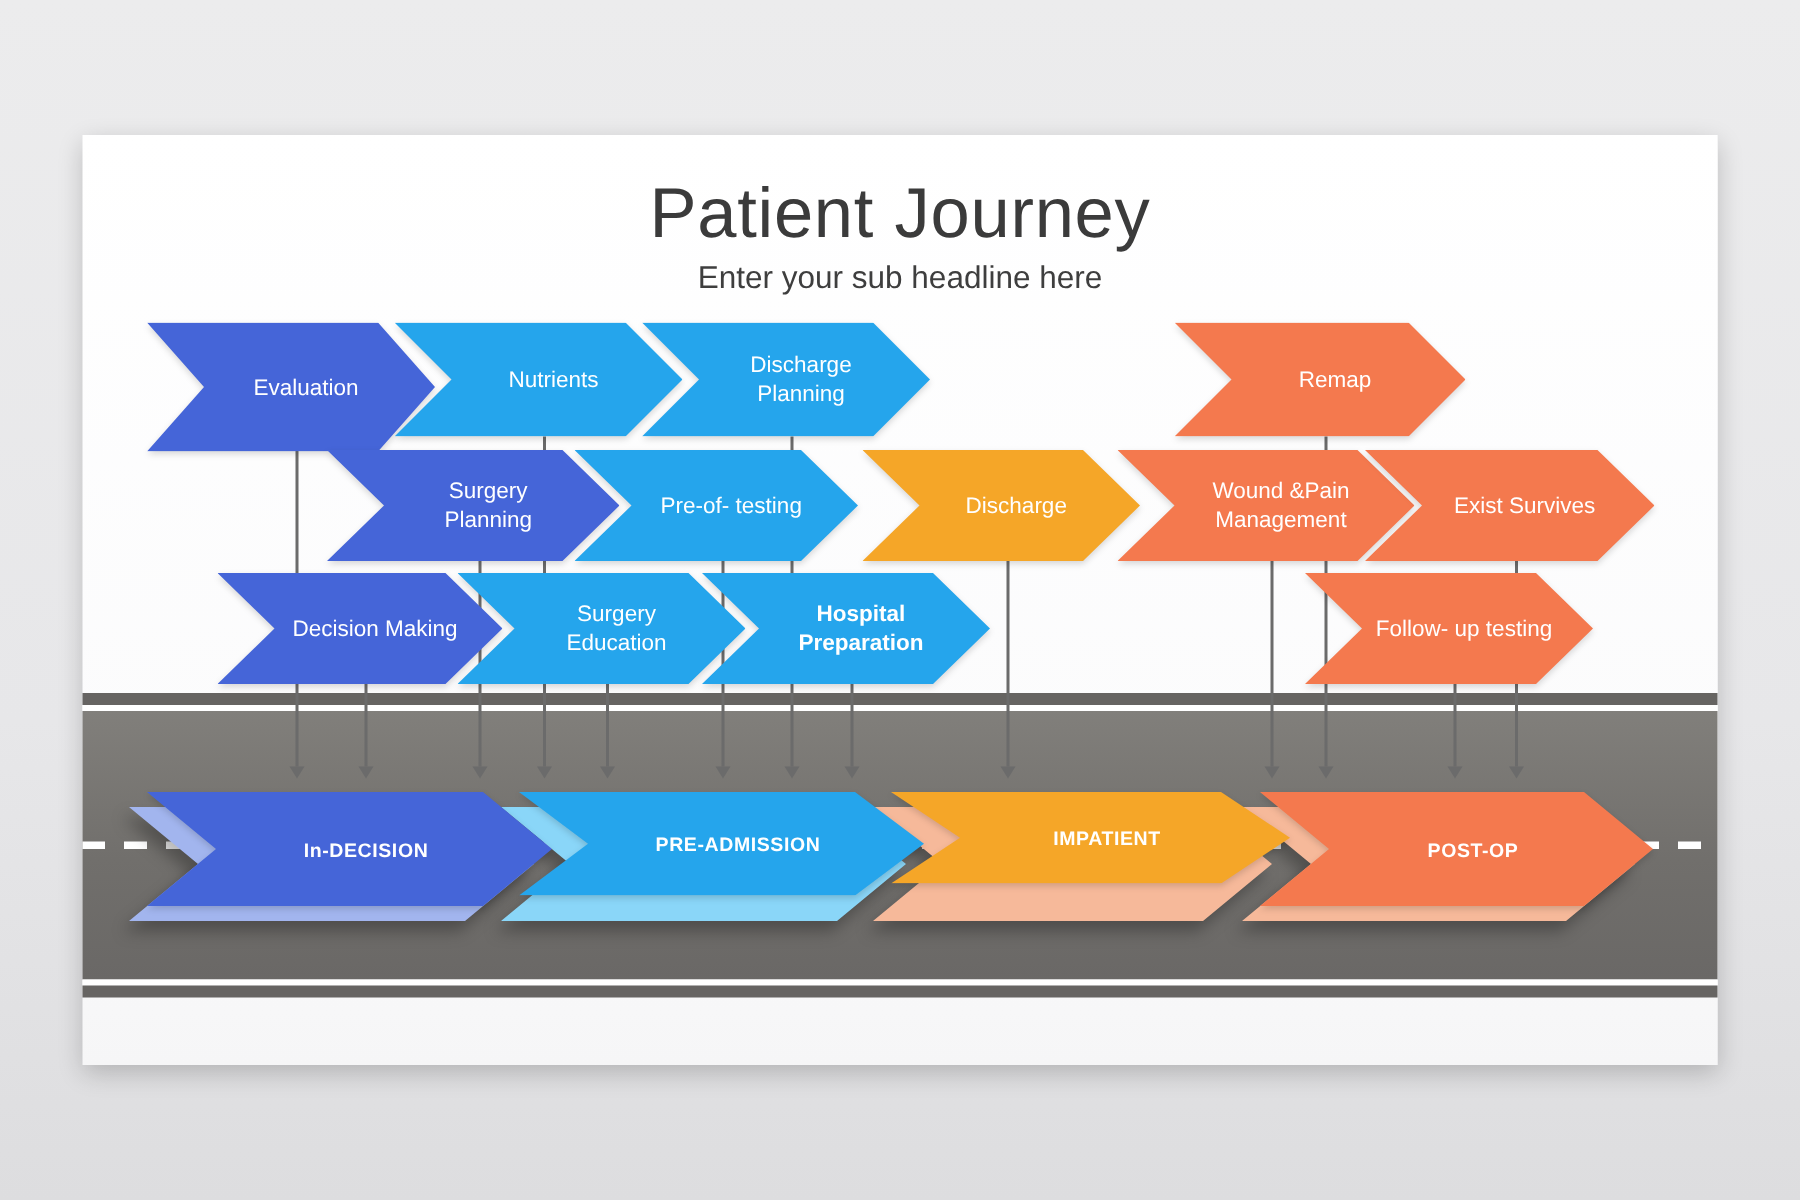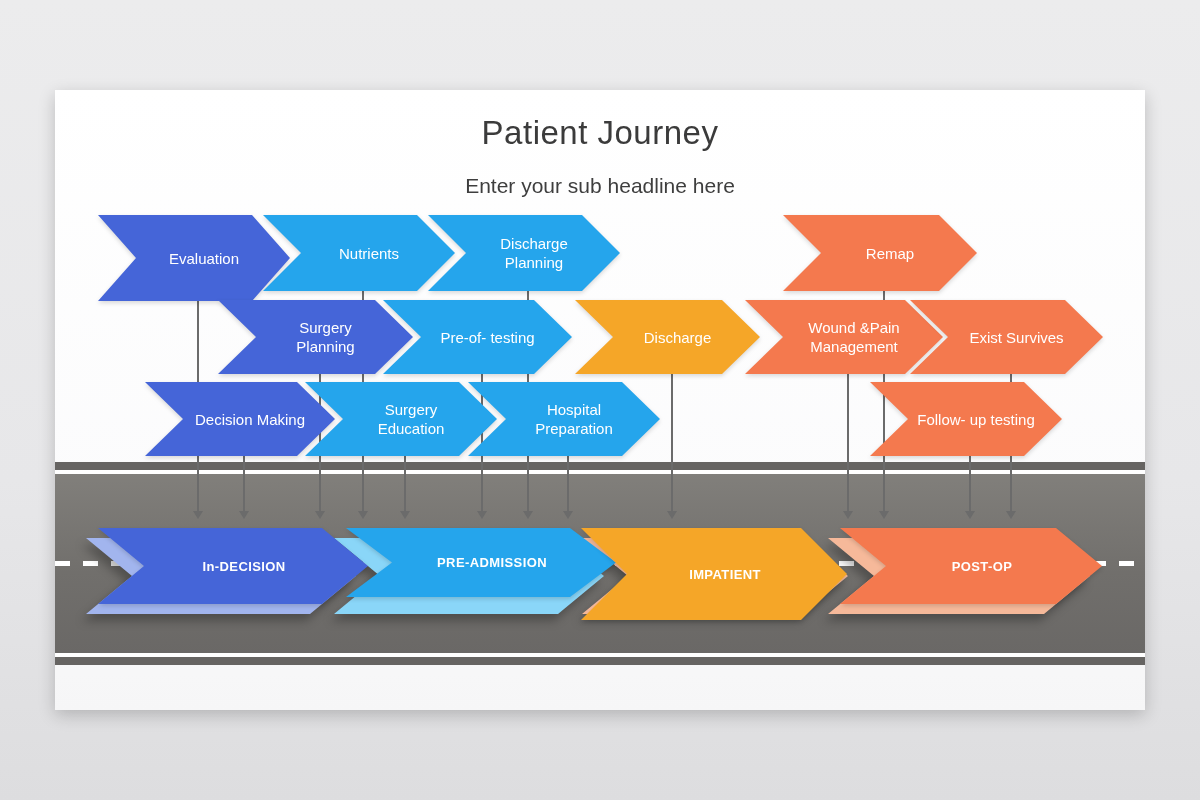--- a/index.html
+++ b/index.html
@@ -9,21 +9,21 @@
     font-family:"Liberation Sans", sans-serif;
   }
   .page{position:relative;width:1200px;height:800px;background:linear-gradient(180deg,#ececed 0%,#e7e7e9 60%,#dddddf 100%)}
   .slide{
     position:absolute;left:55px;top:90px;width:1090px;height:620px;
     background:linear-gradient(180deg,#ffffff 0%,#fbfbfc 70%,#f6f6f7 100%);
     box-shadow:0 5px 16px rgba(0,0,0,.20);
   }
   .title{
     position:absolute;top:24px;left:0;width:100%;text-align:center;
-    font-size:33px;font-weight:500;color:#3b3b3b;letter-spacing:.5px;
+    font-size:47px;font-weight:500;color:#3b3b3b;letter-spacing:.5px;
   }
   .subtitle{
     position:absolute;top:84px;left:0;width:100%;text-align:center;
     font-size:21px;font-weight:500;color:#3e3e3e;
   }
   .layer{position:absolute;left:0;width:100%;z-index:1}
   .road-strip{height:8px;background:#666462}
   .road-white{height:4px;background:#ffffff}
   .road-body{height:179px;background:linear-gradient(180deg,#817f7b 0%,#716f6c 55%,#6a6866 100%)}
   .road-dash{
@@ -141,21 +141,21 @@
       <div class="conn-head" style="left: 345px; top: 421px; border-top-color: rgb(107, 107, 107);"></div>
       <div class="shape-wrap" style="left: 250px; top: 292px; width: 192px; height: 74px;">
         <div class="shape chev" style="background: rgb(37, 165, 236);">
           <span class="chev-label">Surgery
 Education</span>
         </div>
       </div>
       <div class="conn-line" style="left: 512px; top: 366px; height: 55px; background: rgb(107, 107, 107);"></div>
       <div class="conn-head" style="left: 508px; top: 421px; border-top-color: rgb(107, 107, 107);"></div>
       <div class="shape-wrap" style="left: 413px; top: 292px; width: 192px; height: 74px;">
-        <div class="shape chev" style="background: rgb(37, 165, 236);">
+        <div class="shape chev" style="background: rgb(37, 165, 236); font-weight: bold;">
           <span class="chev-label">Hospital
 Preparation</span>
         </div>
       </div>
       <div class="conn-line" style="left: 914px; top: 366px; height: 55px; background: rgb(107, 107, 107);"></div>
       <div class="conn-head" style="left: 910px; top: 421px; border-top-color: rgb(107, 107, 107);"></div>
       <div class="shape-wrap" style="left: 815px; top: 292px; width: 192px; height: 74px;">
         <div class="shape chev" style="background: rgb(244, 121, 78);">
           <span class="chev-label">Follow- up testing</span>
         </div>
@@ -172,21 +172,21 @@
         <div class="shape roadarrow" style="background: rgb(138, 214, 248);"></div>
       </div>
       <div class="shape-wrap" style="left: 291px; top: 438px; width: 270px; height: 69px;">
         <div class="shape roadarrow" style="background: rgb(37, 165, 236);">
           <span class="road-label">PRE-ADMISSION</span>
         </div>
       </div>
       <div class="echo-wrap" style="left: 527px; top: 448px; width: 266px; height: 76px;">
         <div class="shape roadarrow" style="background: rgb(246, 185, 154);"></div>
       </div>
-      <div class="shape-wrap" style="left: 526px; top: 438px; width: 266px; height: 92px;">
+      <div class="shape-wrap" style="left: 539px; top: 438px; width: 266px; height: 61px;">
         <div class="shape roadarrow" style="background: rgb(245, 166, 40);">
           <span class="road-label">IMPATIENT</span>
         </div>
       </div>
       <div class="echo-wrap" style="left: 773px; top: 448px; width: 262px; height: 76px;">
         <div class="shape roadarrow" style="background: rgb(246, 185, 154);"></div>
       </div>
       <div class="shape-wrap" style="left: 785px; top: 438px; width: 262px; height: 76px;">
         <div class="shape roadarrow" style="background: rgb(244, 121, 78);">
           <span class="road-label">POST-OP</span>

